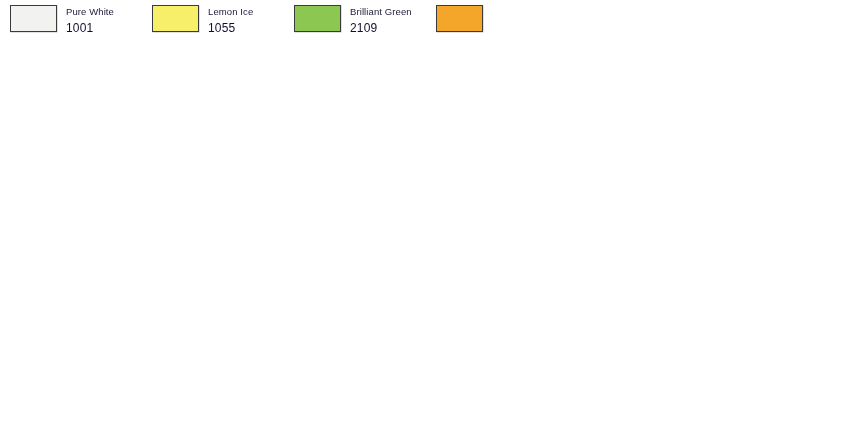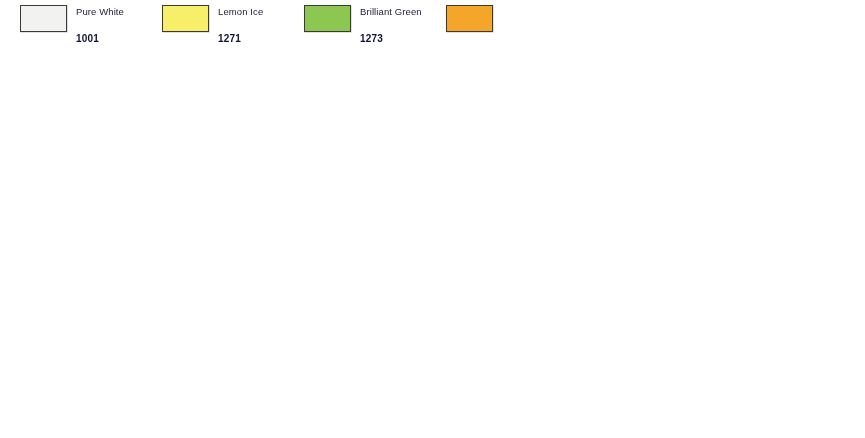--- a/index.html
+++ b/index.html
@@ -12,21 +12,21 @@
     height: 438px;
     font-family: "Liberation Sans", sans-serif;
     overflow: hidden;
   }
   #swatch-grid {
     display: grid;
     grid-template-columns: repeat(6, 142px);
     grid-auto-rows: 35.5px;
     grid-auto-flow: column;
     padding-top: 5px;
-    padding-left: 20px;
+    padding-left: 10px;
     box-sizing: border-box;
   }
   .swatch-item {
     display: flex;
     align-items: flex-start;
     height: 35.5px;
   }
   .swatch-chip {
     width: 47px;
     height: 27px;
@@ -40,49 +40,49 @@
     padding-top: 1px;
     line-height: 1.18;
     white-space: nowrap;
   }
   .swatch-name {
     font-size: 9.5px;
     color: #1b1b3a;
     letter-spacing: 0.1px;
   }
   .swatch-code {
-    font-size: 10px;
+    font-size: 12px;
     color: #101033;
-    font-weight: bold;
+    font-weight: normal;
     letter-spacing: 0.15px;
-    margin-top: 16px;
+    margin-top: 4px;
   }
 </style>
 </head>
 <body>
 
 <div id="swatch-grid">
     <div class="swatch-item">
     <div class="swatch-chip" style="background: rgb(242, 243, 241);"></div>
     <div class="swatch-text">
       <div class="swatch-name">Pure White</div>
       <div class="swatch-code">1001</div>
     </div>
   </div>
     <div class="swatch-item">
     <div class="swatch-chip" style="background: rgb(247, 239, 106);"></div>
     <div class="swatch-text">
       <div class="swatch-name">Lemon Ice</div>
-      <div class="swatch-code">1271</div>
+      <div class="swatch-code">1055</div>
     </div>
   </div>
     <div class="swatch-item">
     <div class="swatch-chip" style="background: rgb(140, 199, 81);"></div>
     <div class="swatch-text">
       <div class="swatch-name">Brilliant Green</div>
-      <div class="swatch-code">1273</div>
+      <div class="swatch-code">2109</div>
     </div>
   </div>
     <div class="swatch-item">
     <div class="swatch-chip" style="background: rgb(244, 166, 42);"></div>
 
   </div>
   </div>
 
 </body></html>

